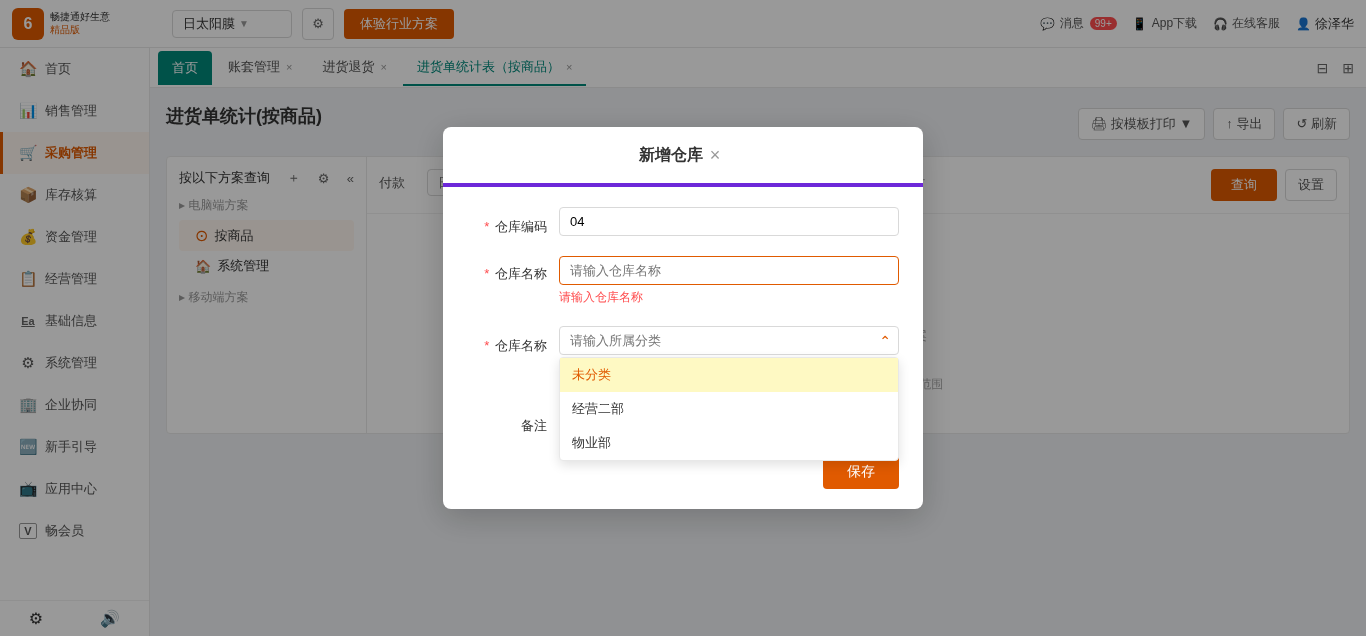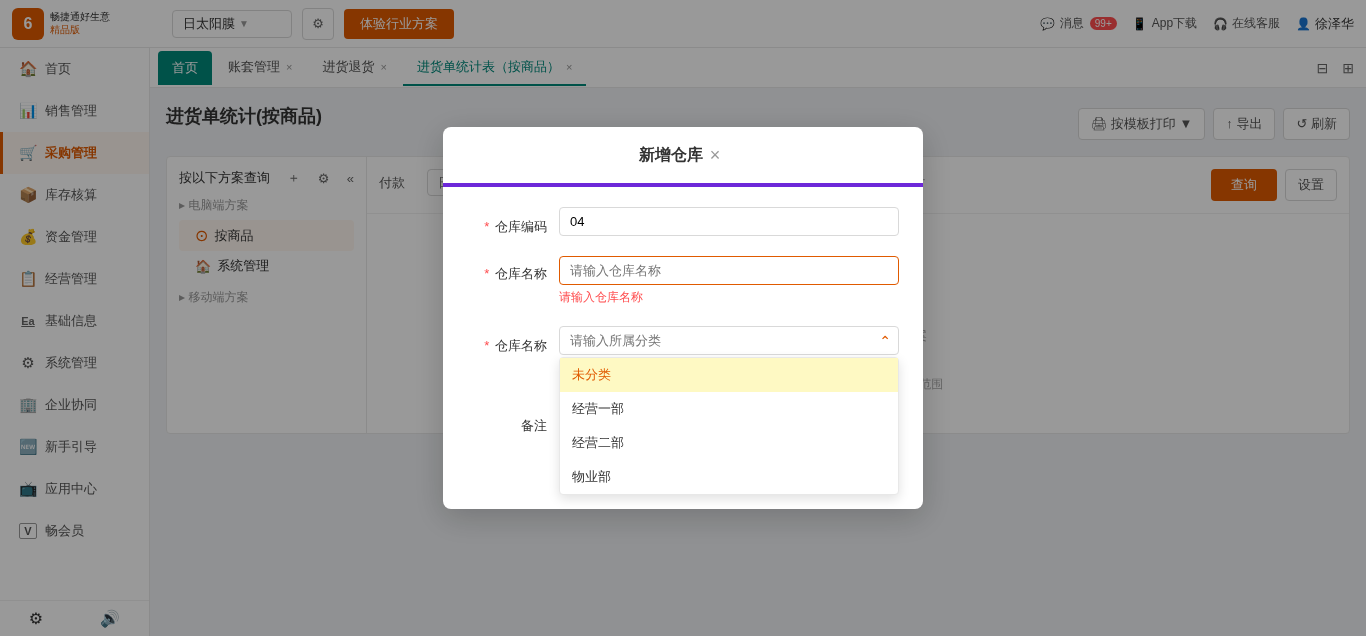--- a/index.html
+++ b/index.html
@@ -445,21 +445,20 @@
           <div class="form-row">
             <label class="form-label">
               <span class="required-star">*</span>
               <span>仓库名称</span>
             </label>
             <div class="dropdown-wrap">
               <input class="dropdown-input" type="text" placeholder="请输入所属分类" style="">
               <span class="dropdown-arrow">⌃</span>
               <div class="dropdown-list">
                 <div class="dropdown-item selected">未分类</div>
-                <div class="dropdown-item">经营一部</div>
                 <div class="dropdown-item">经营二部</div>
                 <div class="dropdown-item">物业部</div>
               </div>
             </div>
           </div>
 
           <div class="form-row" style="margin-bottom:0;">
             <label class="form-label">
               <span>备注</span>
             </label>

